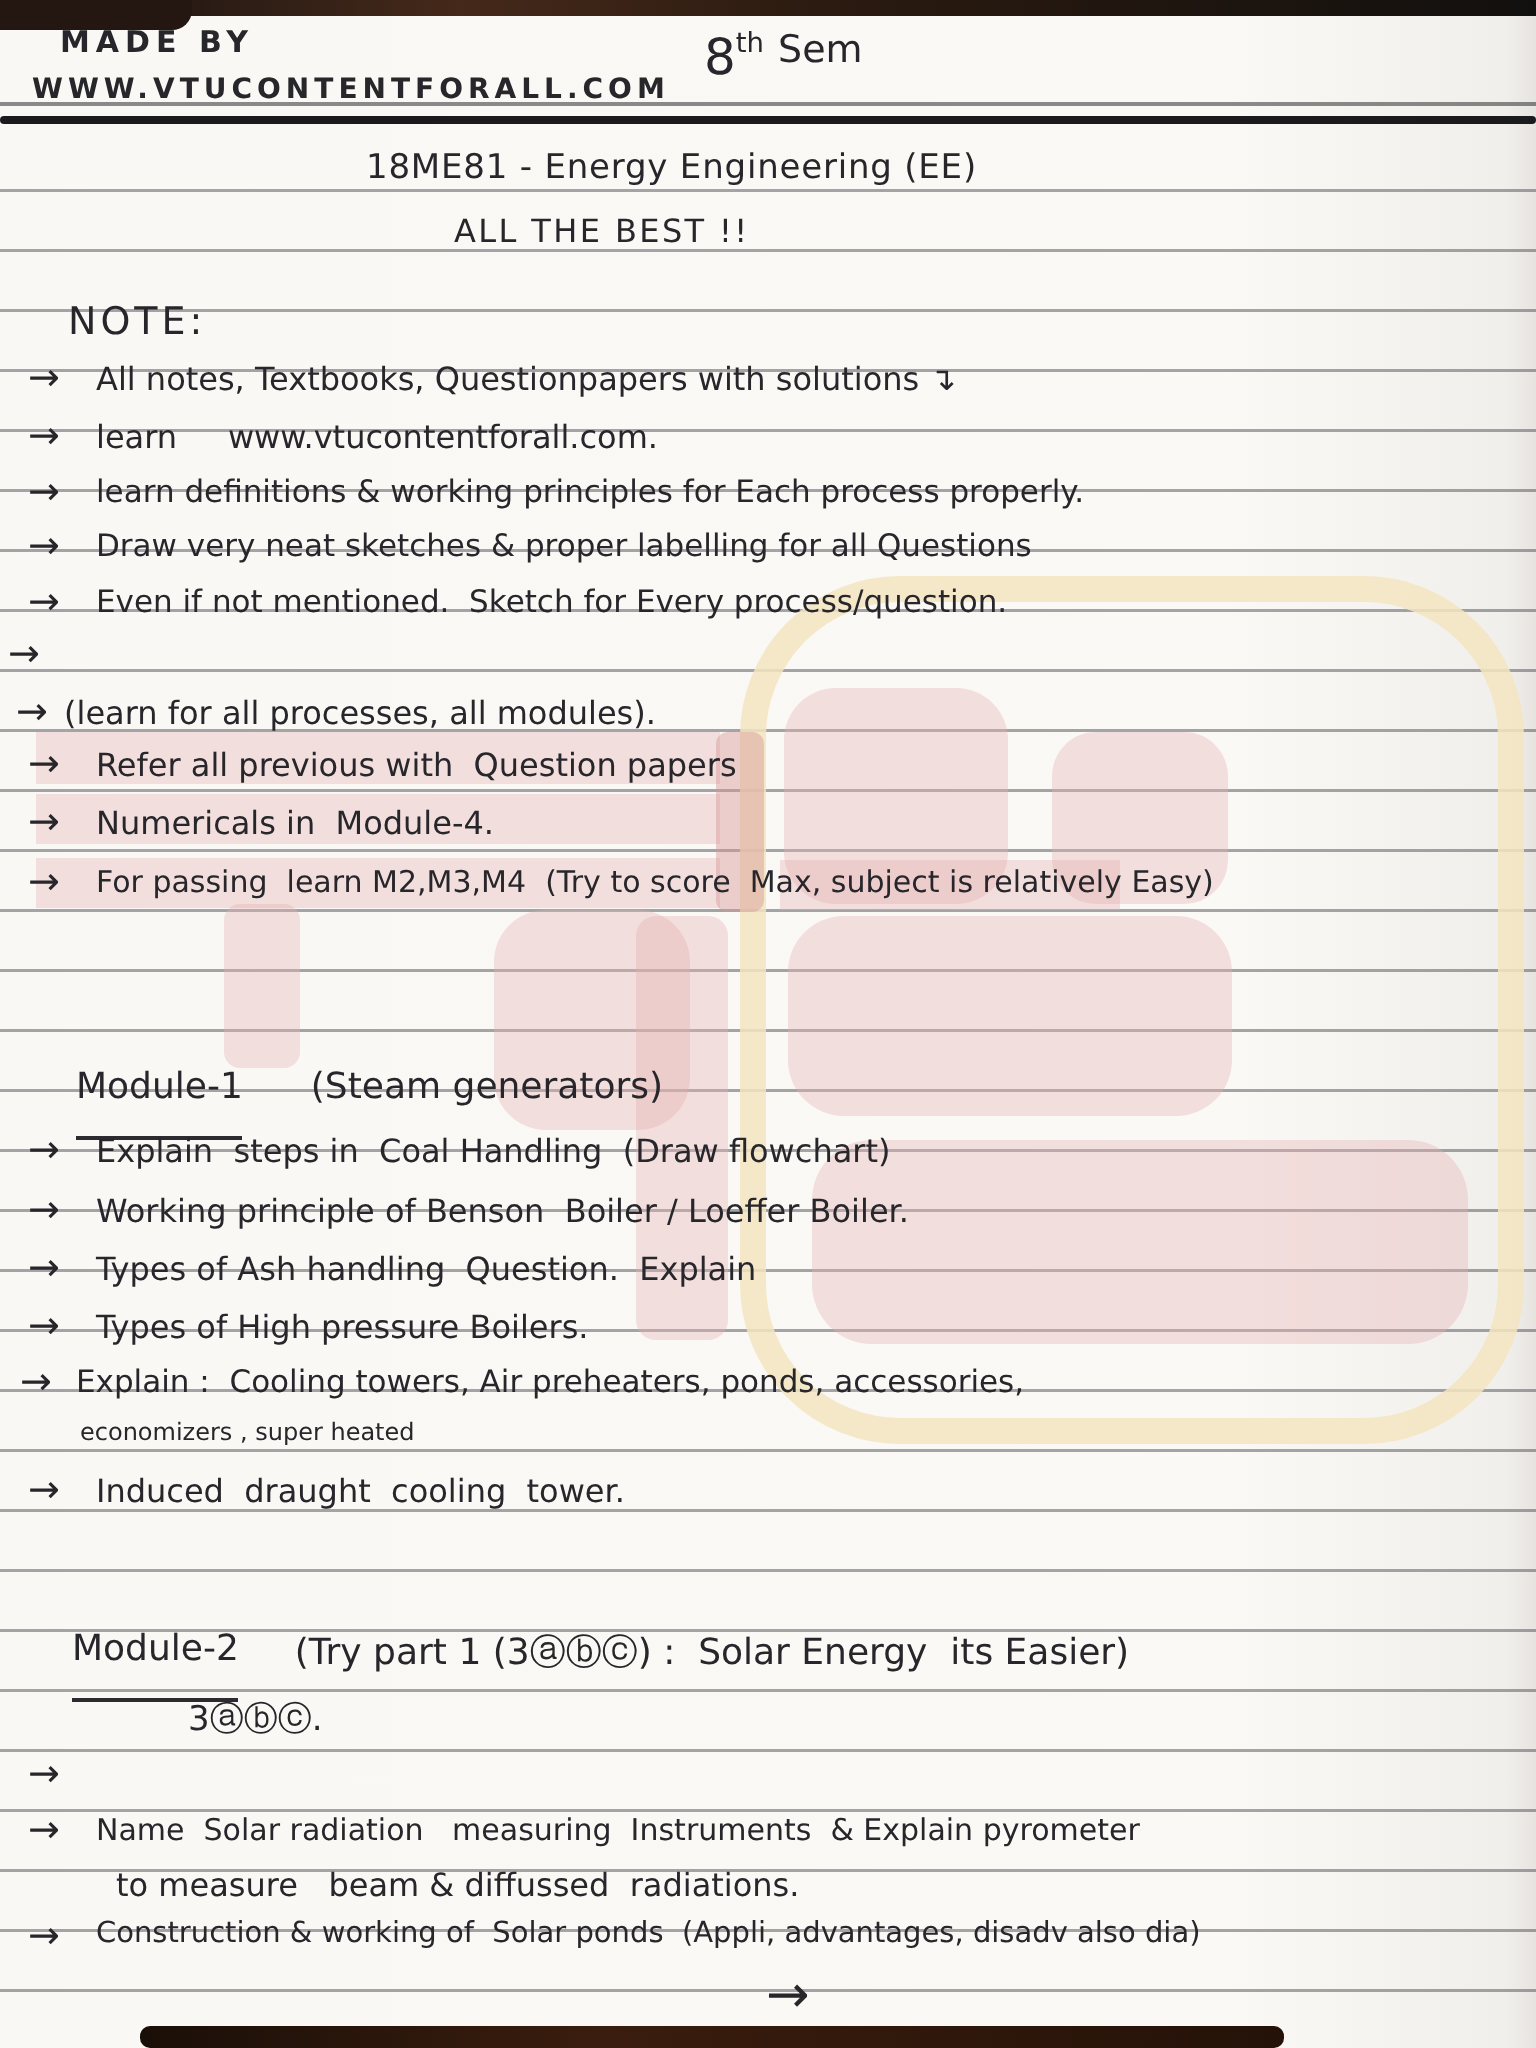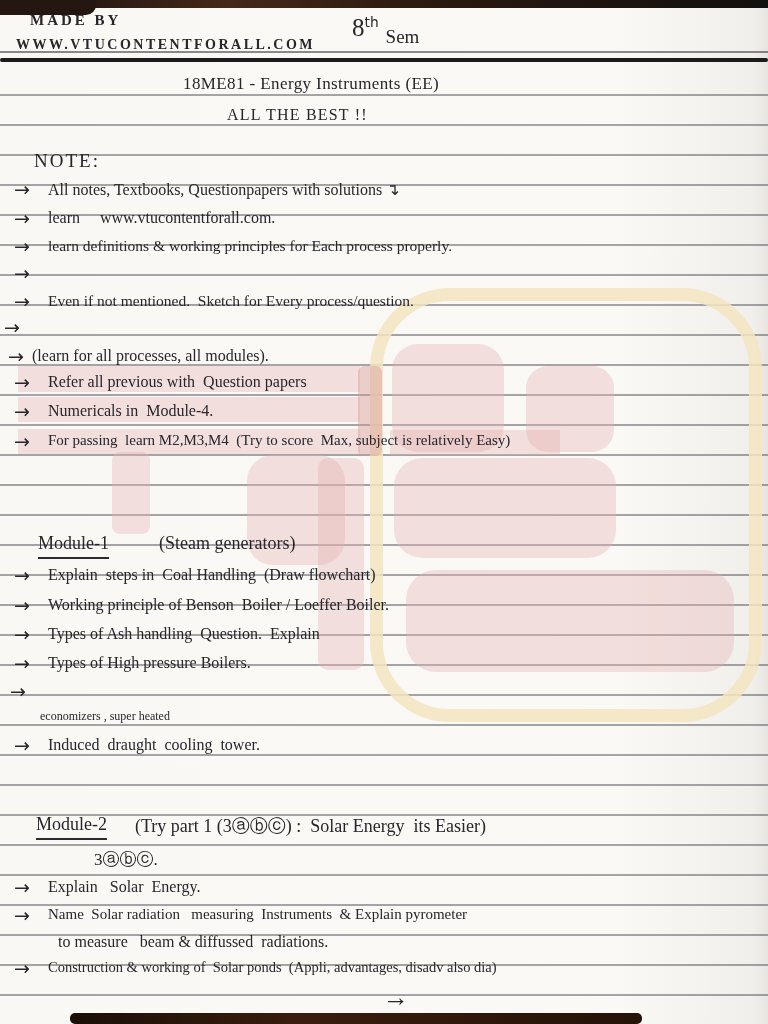--- a/index.html
+++ b/index.html
@@ -20,23 +20,23 @@
   .botbar{left:70px;top:1013px;width:572px;height:11px;border-radius:5px;
     background:linear-gradient(90deg,#1a0f08,#3a1d0e 40%,#241208 100%);}
   
   .wm{z-index:1;}
   .pink{background:rgba(228,180,178,.38);}
   .pinkd{background:rgba(215,150,150,.45);}
   .yellow-outline{left:370px;top:288px;width:366px;height:408px;
     border:13px solid rgba(243,229,193,.85);border-radius:80px;}
   
   .row{position:absolute;z-index:2;display:flex;align-items:flex-start;white-space:nowrap;}
-  .t{white-space:pre;font-family:Liberation Serif, serif;}
+  .t{white-space:pre;}
   .ar{display:inline-block;width:34px;flex:0 0 34px;font-size:19px;line-height:1;}
-  .u{border-bottom:2.2px solid #2b2b30;padding-bottom:3px;}
+  .u{border-bottom:2.2px solid #2b2b30;padding-bottom:14px;}
   .caps{letter-spacing:3px;font-weight:bold;}
   sup{font-size:.55em;}
 </style>
 </head>
 <body>
 
 <div class="abs topband"></div>
 <div class="abs topblob"></div>
 <div class="abs lines"></div>
 <div class="abs thinline"></div>
@@ -59,25 +59,25 @@
 
 <div class="row caps" style="left:30px;top:12px;font-size:15px">
   <span class="t">MADE BY</span>
 </div>
 <div class="row caps" style="left:16px;top:37px;font-size:14px;letter-spacing:2.5px">
   <span class="t">WWW.VTUCONTENTFORALL.COM</span>
 </div>
 <div class="row" style="left:352px;top:14px;font-size:25px">
   <span class="t">8</span>
     <sup>th</sup>
-  <span class="t" style="font-size:19px;margin-left:7px;margin-top:12px">Sem</span>
+  <span class="t" style="font-size:19px;margin-left:7px;margin-top:0">Sem</span>
 </div>
 
 <div class="row" style="left:183px;top:74px;font-size:17px;letter-spacing:.4px">
-  <span class="t">18ME81 - Energy Instruments (EE)</span>
+  <span class="t">18ME81 - Energy Engineering (EE)</span>
 </div>
 <div class="row" style="left:227px;top:106px;font-size:16px;letter-spacing:1.2px">
   <span class="t">ALL THE BEST !!</span>
 </div>
 
 <div class="row" style="left:34px;top:150px;font-size:19px;letter-spacing:2px">
   <span class="t">NOTE:</span>
 </div>
 
 <div class="row" style="left:14px;top:180px;font-size:16px">
@@ -87,20 +87,21 @@
 <div class="row" style="left:14px;top:209px;font-size:16px">
   <span class="ar">→</span>
   <span class="t">learn     www.vtucontentforall.com.</span>
 </div>
 <div class="row" style="left:14px;top:237px;font-size:15.5px">
   <span class="ar">→</span>
   <span class="t">learn definitions &amp; working principles for Each process properly.</span>
 </div>
 <div class="row" style="left:14px;top:264px;font-size:15.5px">
   <span class="ar">→</span>
+  <span class="t">Draw very neat sketches &amp; proper labelling for all Questions</span>
 </div>
 <div class="row" style="left:14px;top:292px;font-size:15.5px">
   <span class="ar">→</span>
   <span class="t">Even if not mentioned.  Sketch for Every process/question.</span>
 </div>
 <div class="row" style="left:4px;top:318px;font-size:15.5px">
   <span class="ar">→</span>
 </div>
 <div class="row" style="left:8px;top:347px;font-size:16px">
   <span class="ar" style="width:24px;flex-basis:24px">→</span>
@@ -114,59 +115,59 @@
   <span class="ar">→</span>
   <span class="t">Numericals in  Module-4.</span>
 </div>
 <div class="row" style="left:14px;top:432px;font-size:15px">
   <span class="ar">→</span>
   <span class="t">For passing  learn M2,M3,M4  (Try to score  Max, subject is relatively Easy)</span>
 </div>
 
 <div class="row" style="left:38px;top:533px;font-size:18px">
   <span class="t u">Module-1</span>
-  <span class="t" style="margin-left:50px">(Steam generators)</span>
+  <span class="t" style="margin-left:34px">(Steam generators)</span>
 </div>
 <div class="row" style="left:14px;top:566px;font-size:16px">
   <span class="ar">→</span>
   <span class="t">Explain  steps in  Coal Handling  (Draw flowchart)</span>
 </div>
 <div class="row" style="left:14px;top:596px;font-size:16px">
   <span class="ar">→</span>
   <span class="t">Working principle of Benson  Boiler / Loeffer Boiler.</span>
 </div>
 <div class="row" style="left:14px;top:625px;font-size:16px">
   <span class="ar">→</span>
   <span class="t">Types of Ash handling  Question.  Explain</span>
 </div>
 <div class="row" style="left:14px;top:654px;font-size:16px">
   <span class="ar">→</span>
   <span class="t">Types of High pressure Boilers.</span>
 </div>
 <div class="row" style="left:10px;top:682px;font-size:15.5px">
   <span class="ar" style="width:28px;flex-basis:28px">→</span>
+  <span class="t">Explain :  Cooling towers, Air preheaters, ponds, accessories,</span>
 </div>
 <div class="row" style="left:40px;top:709px;font-size:12px">
   <span class="t">economizers , super heated</span>
 </div>
 <div class="row" style="left:14px;top:736px;font-size:16px">
   <span class="ar">→</span>
   <span class="t">Induced  draught  cooling  tower.</span>
 </div>
 
 <div class="row" style="left:36px;top:814px;font-size:18px">
   <span class="t u">Module-2</span>
   <span class="t" style="margin-left:28px">(Try part 1 (3ⓐⓑⓒ) :  Solar Energy  its Easier)</span>
 </div>
 <div class="row" style="left:94px;top:848px;font-size:17px">
   <span class="t">3ⓐⓑⓒ.</span>
 </div>
 <div class="row" style="left:14px;top:878px;font-size:16px">
   <span class="ar">→</span>
-  <span class="t">Explain   Solar  Energy.</span>
 </div>
 <div class="row" style="left:14px;top:906px;font-size:15px">
   <span class="ar">→</span>
   <span class="t">Name  Solar radiation   measuring  Instruments  &amp; Explain pyrometer</span>
 </div>
 <div class="row" style="left:58px;top:933px;font-size:16px">
   <span class="t">to measure   beam &amp; diffussed  radiations.</span>
 </div>
 <div class="row" style="left:14px;top:959px;font-size:14.5px">
   <span class="ar">→</span>

